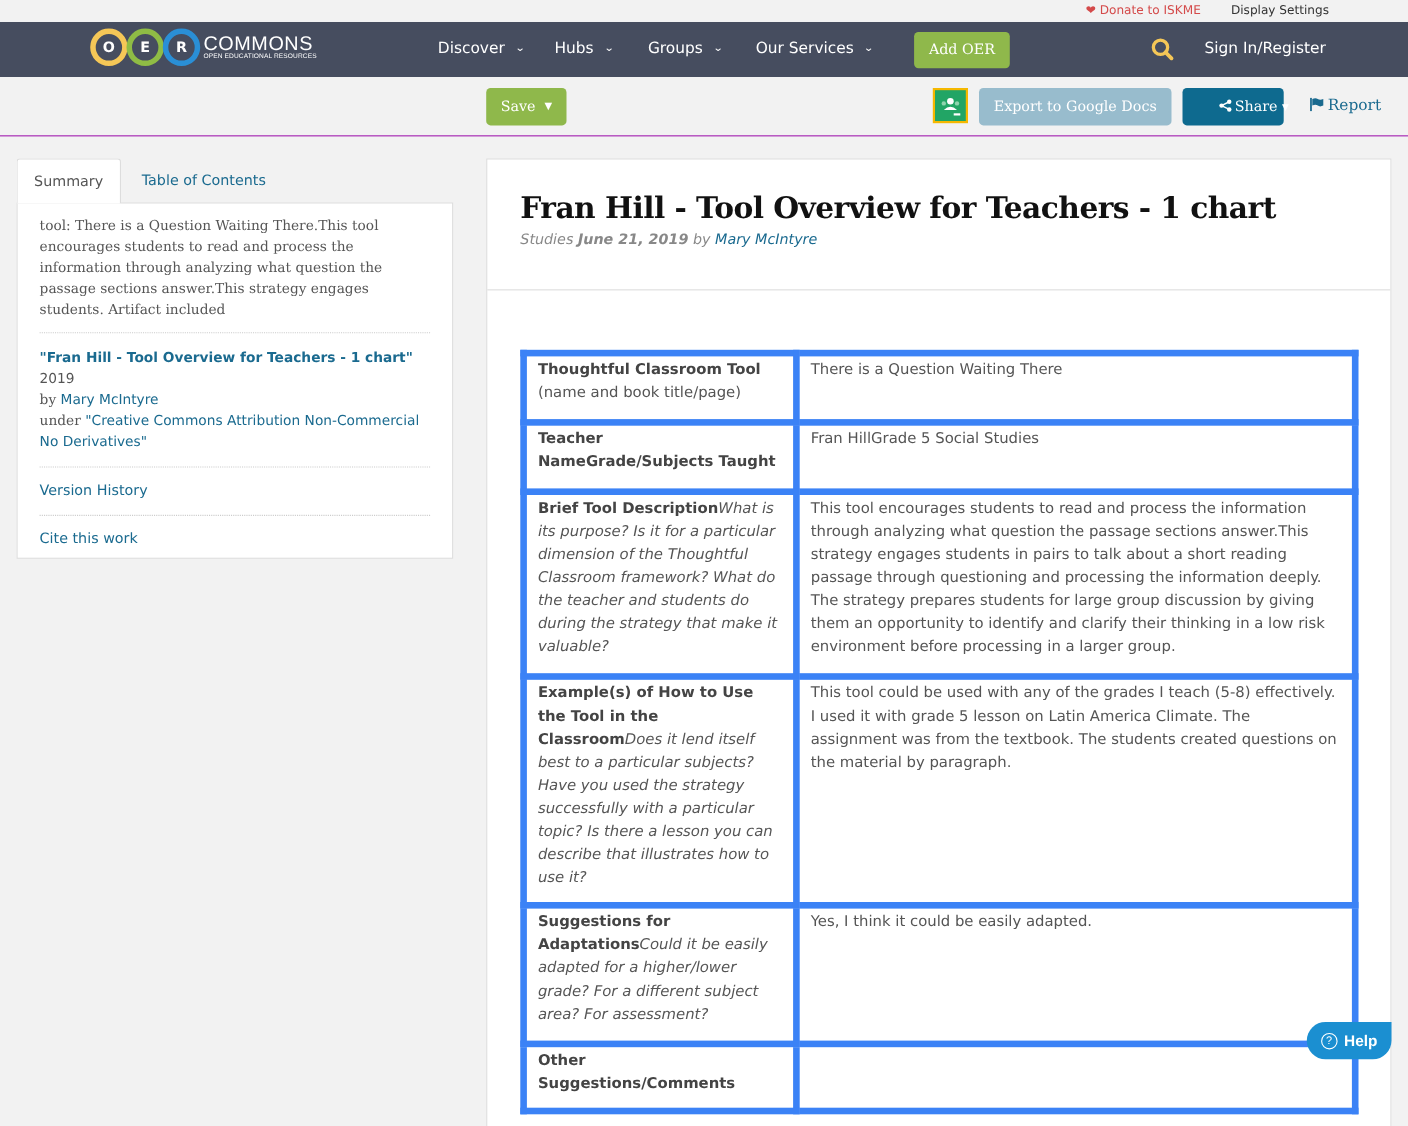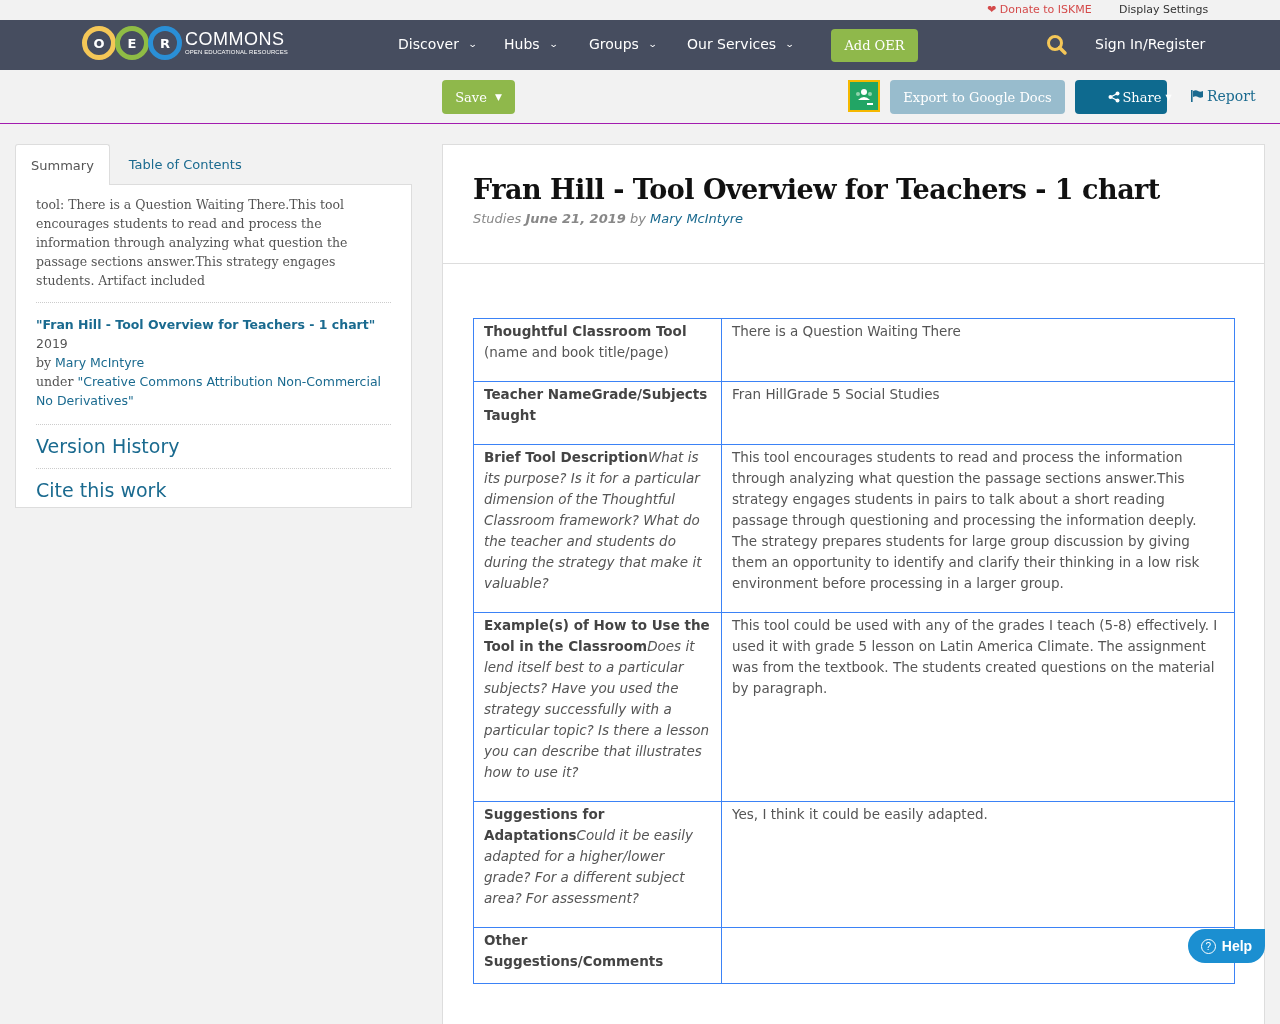--- a/index.html
+++ b/index.html
@@ -46,33 +46,33 @@
   .tabs { display: flex; height: 40px; position: relative; }
   .tab { height: 40px; padding: 0 15px; display: flex; align-items: center; font-size: 13px; }
   .tab.active { background: #fff; border: 1px solid #ddd; border-bottom: none; border-radius: 3px 3px 0 0; color: #555; position: relative; z-index: 2; height: 41px; }
   .tab.inactive { color: #1a6a8f; padding-left: 19px; }
   .sidebar-panel { background: #fff; border: 1px solid #ddd; width: 397px; height: 324px; padding: 10px 20px 0 20px; }
   .summary-text { font-family: "DejaVu Serif", serif; font-size: 12.5px; line-height: 19px; color: #555; padding-bottom: 12px; border-bottom: 1px dotted #ccc; width: 355px; }
   .attrib { padding-top: 12px; padding-bottom: 14px; border-bottom: 1px dotted #ccc; font-size: 12.5px; line-height: 19px; width: 355px; color: #555; }
   .attrib .title-link { color: #1a6a8f; font-weight: bold; }
   .attrib .link { color: #1a6a8f; }
   .attrib .serif { font-family: "DejaVu Serif", serif; }
-  .side-link { display: block; color: #1a6a8f; font-size: 19px; line-height: 19px; padding: 12px 0 12px 0; width: 355px; }
+  .side-link { display: block; color: #1a6a8f; font-size: 13px; line-height: 19px; padding: 12px 0 12px 0; width: 355px; }
   .side-link.bordered { border-bottom: 1px dotted #ccc; }
 
   
   .content { position: absolute; left: 442px; top: 144px; width: 823px; height: 900px; background: #fff; border: 1px solid #ddd; }
   .content-header { height: 119px; border-bottom: 1px solid #ddd; padding: 28px 30px 0 30px; }
   .page-title { font-family: "DejaVu Serif", serif; font-weight: bold; font-size: 27px; color: #111; line-height: 34px; letter-spacing: -0.5px; }
   .meta { margin-top: 4px; font-size: 13px; color: #888; font-style: italic; }
   .meta .date { font-weight: bold; }
   .meta .author { color: #1a6a8f; }
 
   table.tool-table { position: absolute; left: 30px; top: 173px; width: 762px; border-collapse: collapse; font-size: 13.5px; line-height: 21px; color: #555; }
-  .tool-table td { border: 1px solid #3b82f6; padding: 2px 10px 11px 10px; vertical-align: top; }
+  .tool-table td { border: 6px solid #3b82f6; padding: 2px 10px 11px 10px; vertical-align: top; }
   .tool-table td.label { width: 248px; }
   .tool-table .b { font-weight: bold; color: #444; }
   .tool-table .i { font-style: italic; }
 
   .help-btn { position: absolute; left: 1188px; top: 929px; width: 77px; height: 34px; background: #1b8fd1; color: #fff; border-radius: 17px 0 17px 17px; font-weight: bold; font-size: 14px; display: flex; align-items: center; justify-content: center; }
   .help-btn .q { width: 15px; height: 15px; border: 1.5px solid #fff; border-radius: 50%; font-size: 10px; display: flex; align-items: center; justify-content: center; margin-right: 6px; font-weight: normal; }
 </style>
 </head>
 <body>
 

